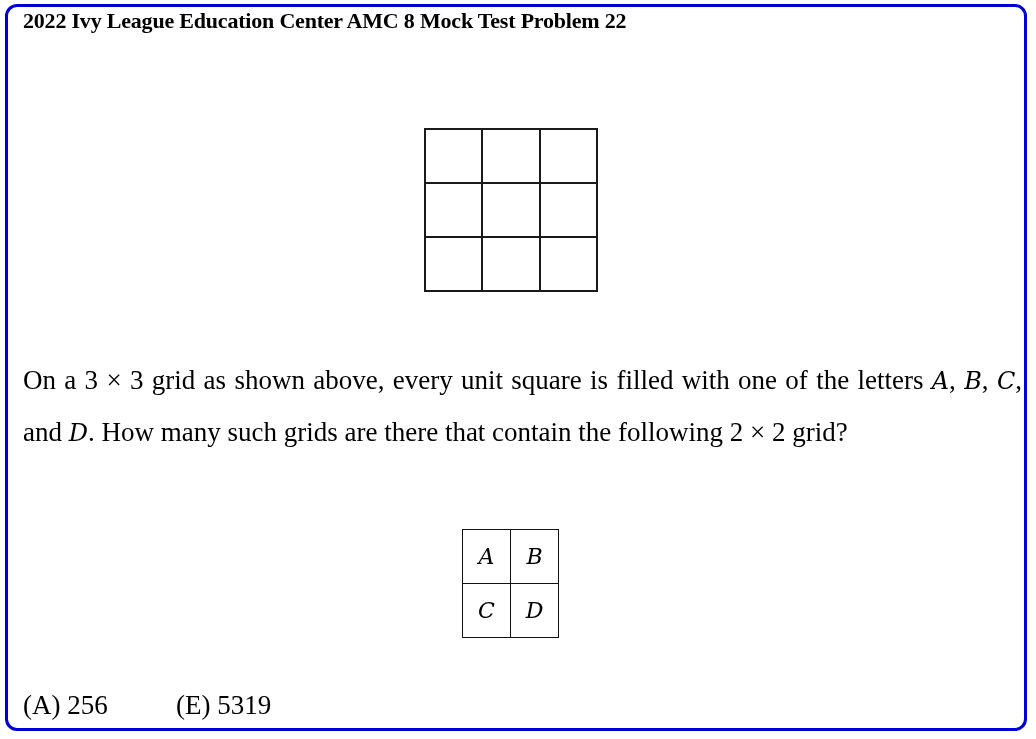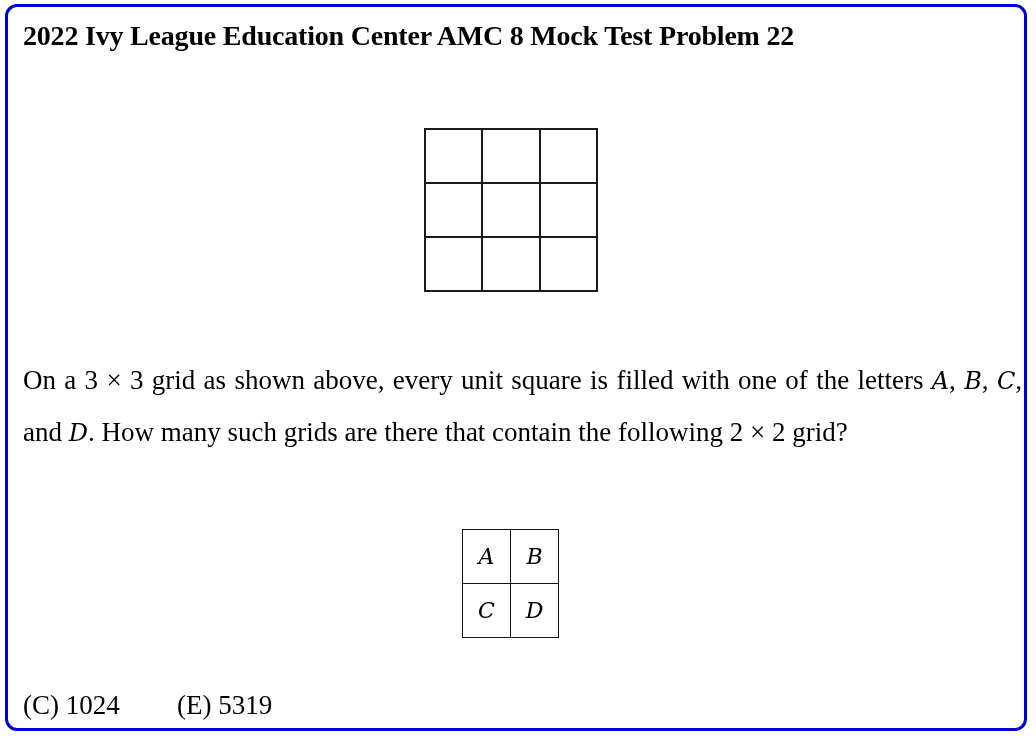--- a/index.html
+++ b/index.html
@@ -1,18 +1,18 @@
 <!DOCTYPE html>
 <html><head>
 <meta charset="utf-8">
 <style>
   html, body { margin:0; padding:0; background:#ffffff; }
   body { width:1036px; height:739px; position:relative; overflow:hidden; font-family:"Liberation Serif", "DejaVu Serif", serif; color:#000; }
   .frame { position:absolute; left:5px; top:4px; width:1022px; height:727px; border:3px solid #0000d6; border-radius:12px; box-sizing:border-box; }
-  .title { position:absolute; left:23px; top:20px; font-size:28px; font-weight:bold; white-space:nowrap; letter-spacing:-0.2px; }
+  .title { position:absolute; left:23px; top:8px; font-size:22px; font-weight:bold; white-space:nowrap; letter-spacing:-0.2px; }
   .grid3 { position:absolute; left:424px; top:128px; width:174px; height:158px; border-collapse:collapse; }
   .grid3 td { border:2px solid #1a1a1a; width:58px; height:52px; padding:0; }
   .body-text { position:absolute; left:23px; top:355px; width:999px; font-size:27px; line-height:51px; text-align:justify; text-align-last:left; }
   .body-text i { font-family:"DejaVu Serif", serif; font-size:24px; }
   .grid2 { position:absolute; left:462px; top:529px; width:97px; height:108px; border-collapse:collapse; }
   .grid2 td { border:1.5px solid #111; width:48px; height:53px; padding:0; text-align:center; vertical-align:middle; font-family:"DejaVu Serif", serif; font-style:italic; font-size:22px; }
   .choices { position:absolute; left:23px; top:690px; font-size:27px; white-space:nowrap; display:flex; }
   .choice { margin-right:0; }
 </style>
 </head>
@@ -51,15 +51,15 @@
     <td>B</td>
   </tr>
   <tr>
     <td>C</td>
     <td>D</td>
   </tr>
 </tbody>
   </table>
 
 <div class="choices">
-  <span class="choice" style="width:154px">(C) 1024</span>
+  <span class="choice" style="width:153px">(A) 256</span>
   <span class="choice">(E) 5319</span>
 </div>
 
 </body></html>

